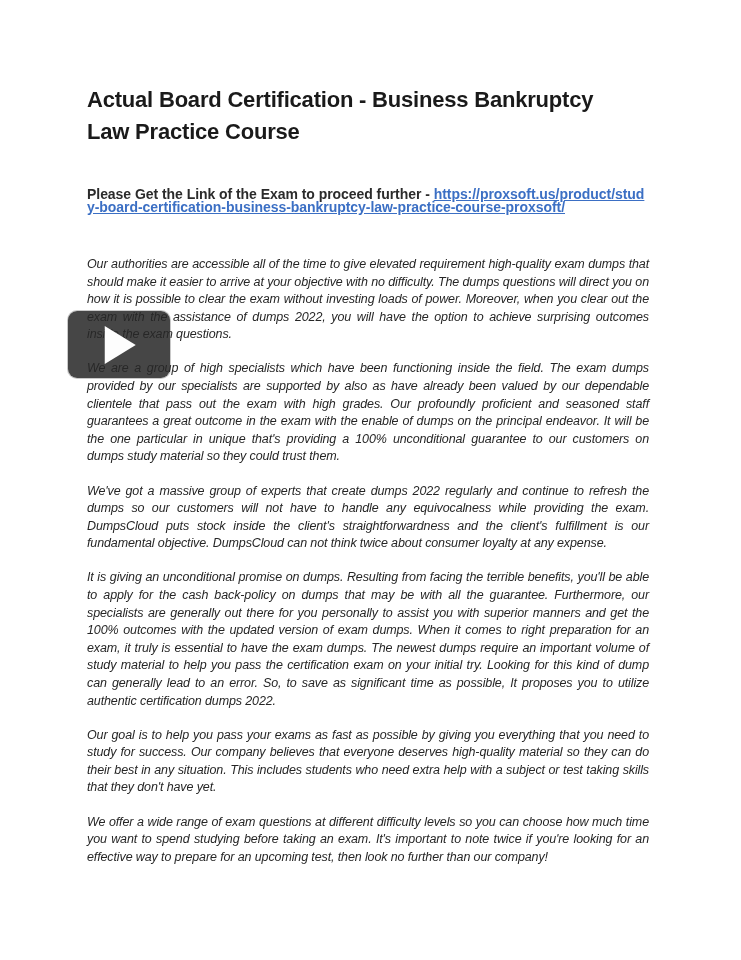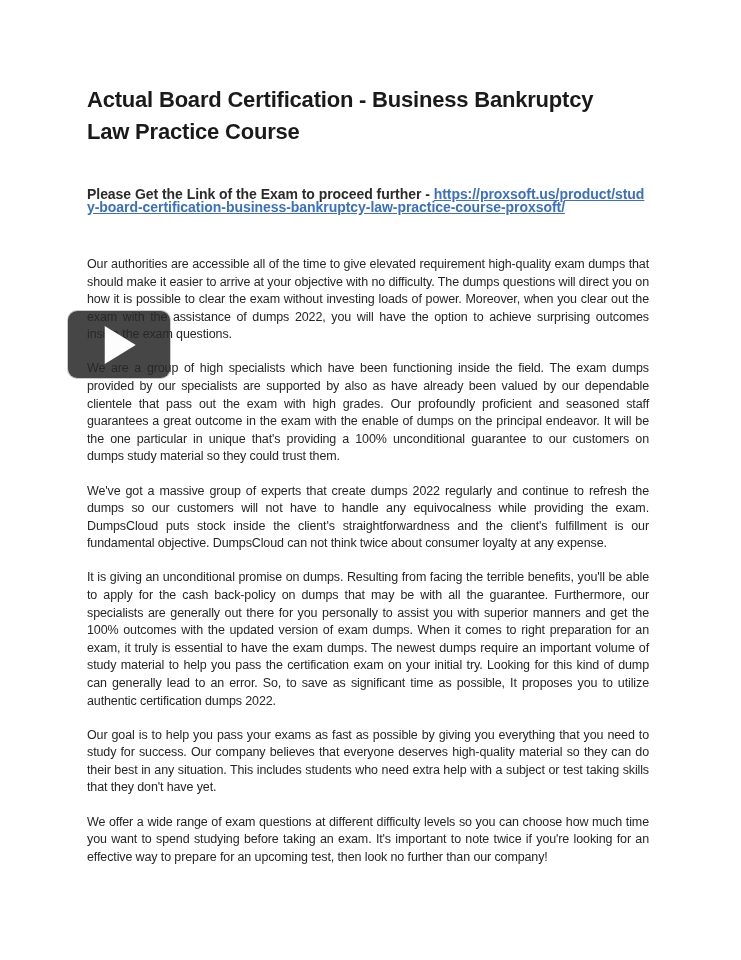--- a/index.html
+++ b/index.html
@@ -50,20 +50,21 @@
 
   .link-line .url {
     color: #3b6fc4;
     font-weight: bold;
     text-decoration: underline;
     word-break: break-all;
   }
 
   .body-block {
     margin-top: 42px;
+    font-style: italic;
   }
 
   .para {
     font-size: 12.5px;
     color: #262626;
     line-height: 17.6px;
     letter-spacing: -0.12px;
     margin: 0 0 16.5px 0;
     text-align: justify;
     text-justify: inter-word;

